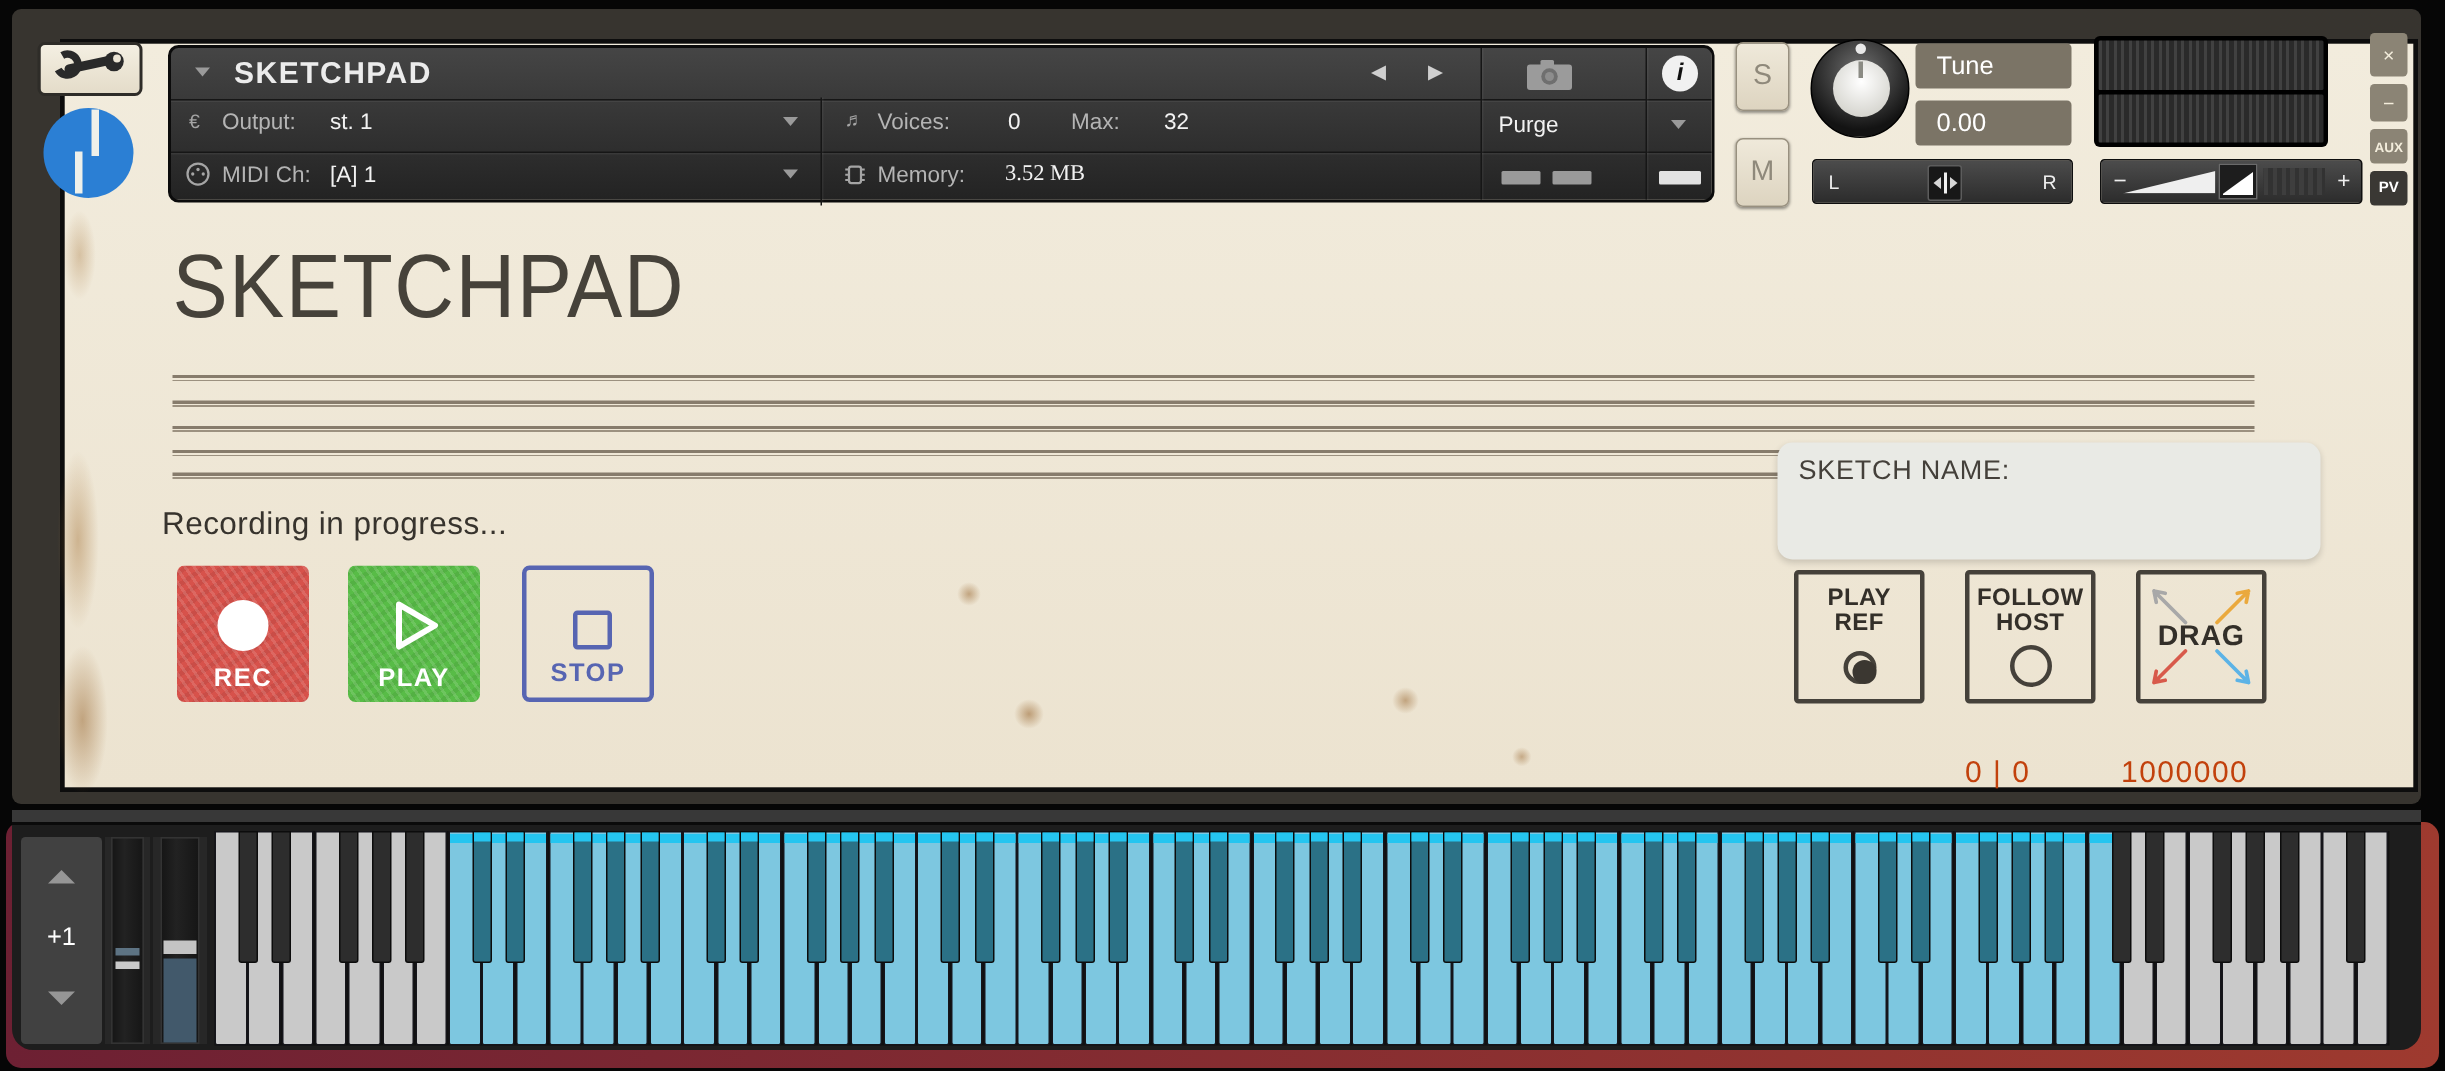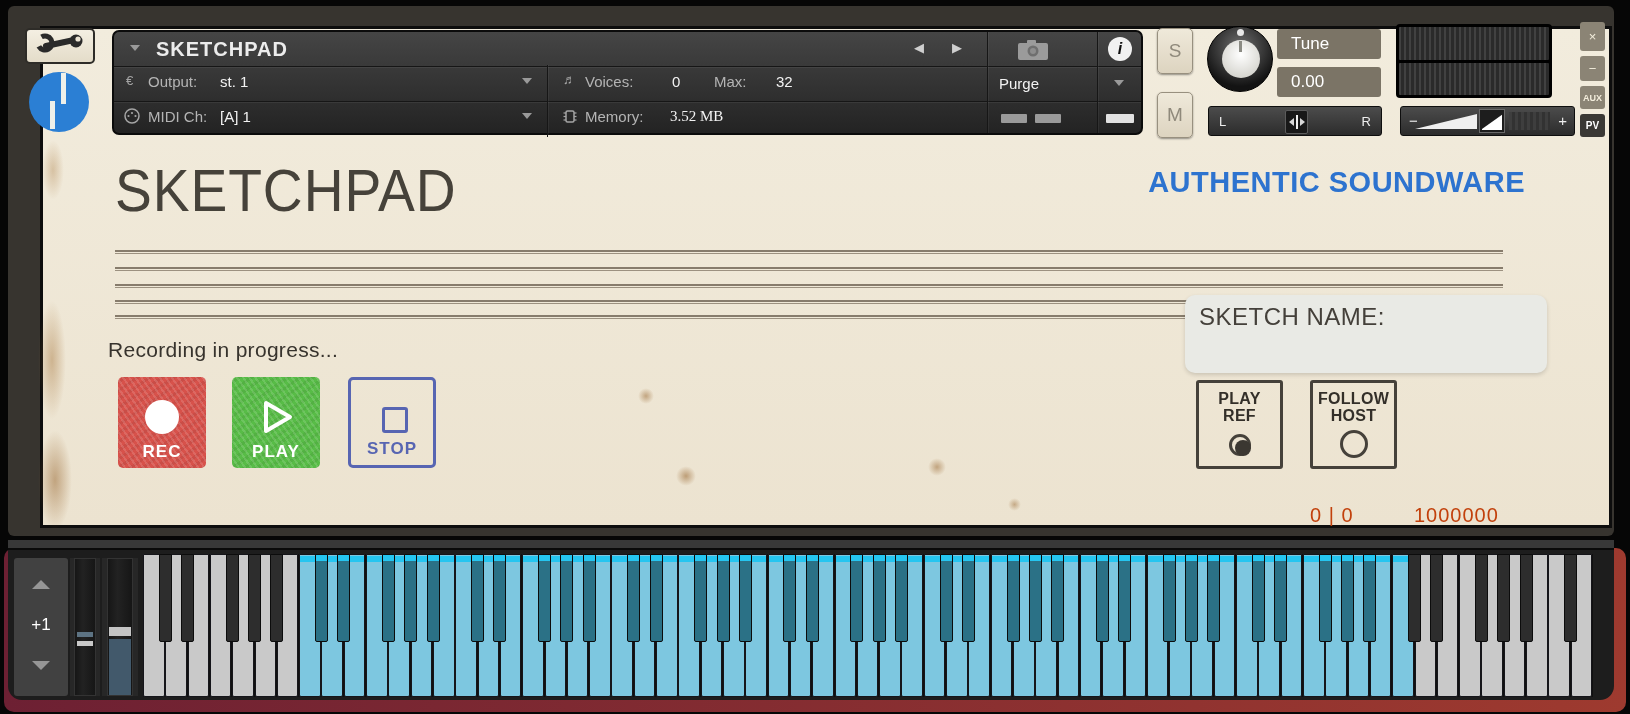--- a/index.html
+++ b/index.html
@@ -64,21 +64,21 @@
   .staffline{left:115px;width:1388px;height:5px;background:linear-gradient(to bottom,#877c6c 0 2px,rgba(0,0,0,0) 2px 3px,#9c9180 3px 4px,rgba(0,0,0,0) 4px);}
   .status-text{left:108px;top:338px;font-size:21px;color:#37332d;letter-spacing:.3px;}
 
   .transport{width:88px;height:91px;border-radius:5px;}
   .crayon{background-image:repeating-linear-gradient(55deg,rgba(255,255,255,.13) 0 2px,transparent 2px 5px),repeating-linear-gradient(-35deg,rgba(0,0,0,.06) 0 3px,transparent 3px 7px);}
   .t-label{position:absolute;bottom:6px;width:100%;text-align:center;color:#fff;font-weight:bold;font-size:17px;letter-spacing:1px;}
   .rec-circle{position:absolute;left:27px;top:23px;width:34px;height:34px;border-radius:50%;background:#fff;}
   .stop-inner{position:absolute;left:31px;top:27px;width:26px;height:26px;border:3px solid var(--stop-blue);border-radius:3px;}
 
   .sketch-panel{left:1185px;top:295px;width:362px;height:78px;background:#e9eae5;border-radius:10px;box-shadow:0 2px 4px rgba(0,0,0,.15);padding:8px 14px;}
-  .sketch-label{font-size:24px;color:#44403a;letter-spacing:.5px;}
+  .sketch-label{font-size:18px;color:#44403a;letter-spacing:.5px;}
   .sketch-name{font-size:18px;color:#34302a;margin-top:7px;letter-spacing:.5px;}
 
   .sketchbox{width:87px;height:89px;border:3px solid #45413a;border-radius:3px;}
   .sb-text{position:absolute;top:7px;width:100%;text-align:center;font-size:16px;font-weight:bold;color:#332f29;line-height:17px;letter-spacing:.3px;}
   .sb-circle{position:absolute;left:50%;transform:translateX(-50%);border:3px solid #45413a;border-radius:50%;}
   .num-text{font-size:20px;color:#c2410c;text-align:left;letter-spacing:1px;margin-top:24px;}
 
   
   .kb-backing{left:4px;top:548px;width:1622px;height:164px;border-radius:10px;background:linear-gradient(90deg,#6d2033,#9e3a2f);}
   .kb-section{left:8px;top:540px;width:1606px;height:160px;background:#1d1d1d;border-radius:0 0 14px 14px;}
@@ -246,21 +246,20 @@
       <span>−</span>
     </div>
   <div class="abs side-btn" style="top:86px;height:23px;font-size:9px;font-weight:bold;">
       <span>AUX</span>
     </div>
   <div class="abs side-btn dark" style="top:114px;height:23px;font-size:10px;">
       <span>PV</span>
     </div>
 
   <div class="abs big-title">SKETCHPAD</div>
-  <div class="abs brand">AUTHENTIC SOUNDWARE</div>
 
   <div class="abs staffline" style="top:250px;"></div>
   <div class="abs staffline" style="top:267px;"></div>
   <div class="abs staffline" style="top:284px;"></div>
   <div class="abs staffline" style="top:300px;"></div>
   <div class="abs staffline" style="top:315px;"></div>
 
   <div class="abs status-text">Recording in progress...</div>
 
   <div class="abs transport crayon" style="left:118px;top:377px;background-color:var(--rec-red);">
@@ -290,20 +289,31 @@
     <div class="sb-circle" style="bottom:10px;width:22px;height:22px;">
       <div style="position:absolute;left:3px;top:3px;width:16px;height:16px;border-radius:50%;background:#3b3731;"></div>
     </div>
   </div>
   <div class="abs sketchbox" style="left:1310px;top:380px;">
     <div class="sb-text">
       <div>FOLLOW</div>
         <div>HOST</div>
     </div>
     <div class="sb-circle" style="bottom:8px;width:28px;height:28px;"></div>
+  </div>
+  <div class="abs sketchbox" style="left:1424px;top:380px;">
+    <svg width="81" height="83" viewBox="0 0 81 83" style="display:block;">
+      <g stroke-linecap="round" fill="none">
+        <path d="M30 32 L9 11 M9 11 l1.5 7.5 M9 11 l7.5 1.5" stroke="#a8a8a8" stroke-width="2.5"></path>
+        <path d="M51 32 L72 11 M72 11 l-7.5 1.5 M72 11 l-1.5 7.5" stroke="#eaa93d" stroke-width="2.5"></path>
+        <path d="M30 51 L9 72 M9 72 l1.5 -7.5 M9 72 l7.5 -1.5" stroke="#d85a4b" stroke-width="2.5"></path>
+        <path d="M51 51 L72 72 M72 72 l-7.5 -1.5 M72 72 l-1.5 -7.5" stroke="#5cb3e6" stroke-width="2.5"></path>
+      </g>
+    </svg>
+    <div class="abs" style="left:0;top:31px;width:81px;text-align:center;font-size:19px;font-weight:bold;color:#332f29;letter-spacing:.5px;">DRAG</div>
   </div>
   <div class="abs num-text" style="left:1310px;top:480px;width:87px;">0 | 0</div>
   <div class="abs num-text" style="left:1414px;top:480px;width:107px;">1000000</div>
 
   <div class="abs kb-backing"></div>
   <div class="abs kb-section"></div>
   <div class="abs kb-topstrip"></div>
 
   <div class="abs octave-panel">
     <div style="padding-top:22px;">

